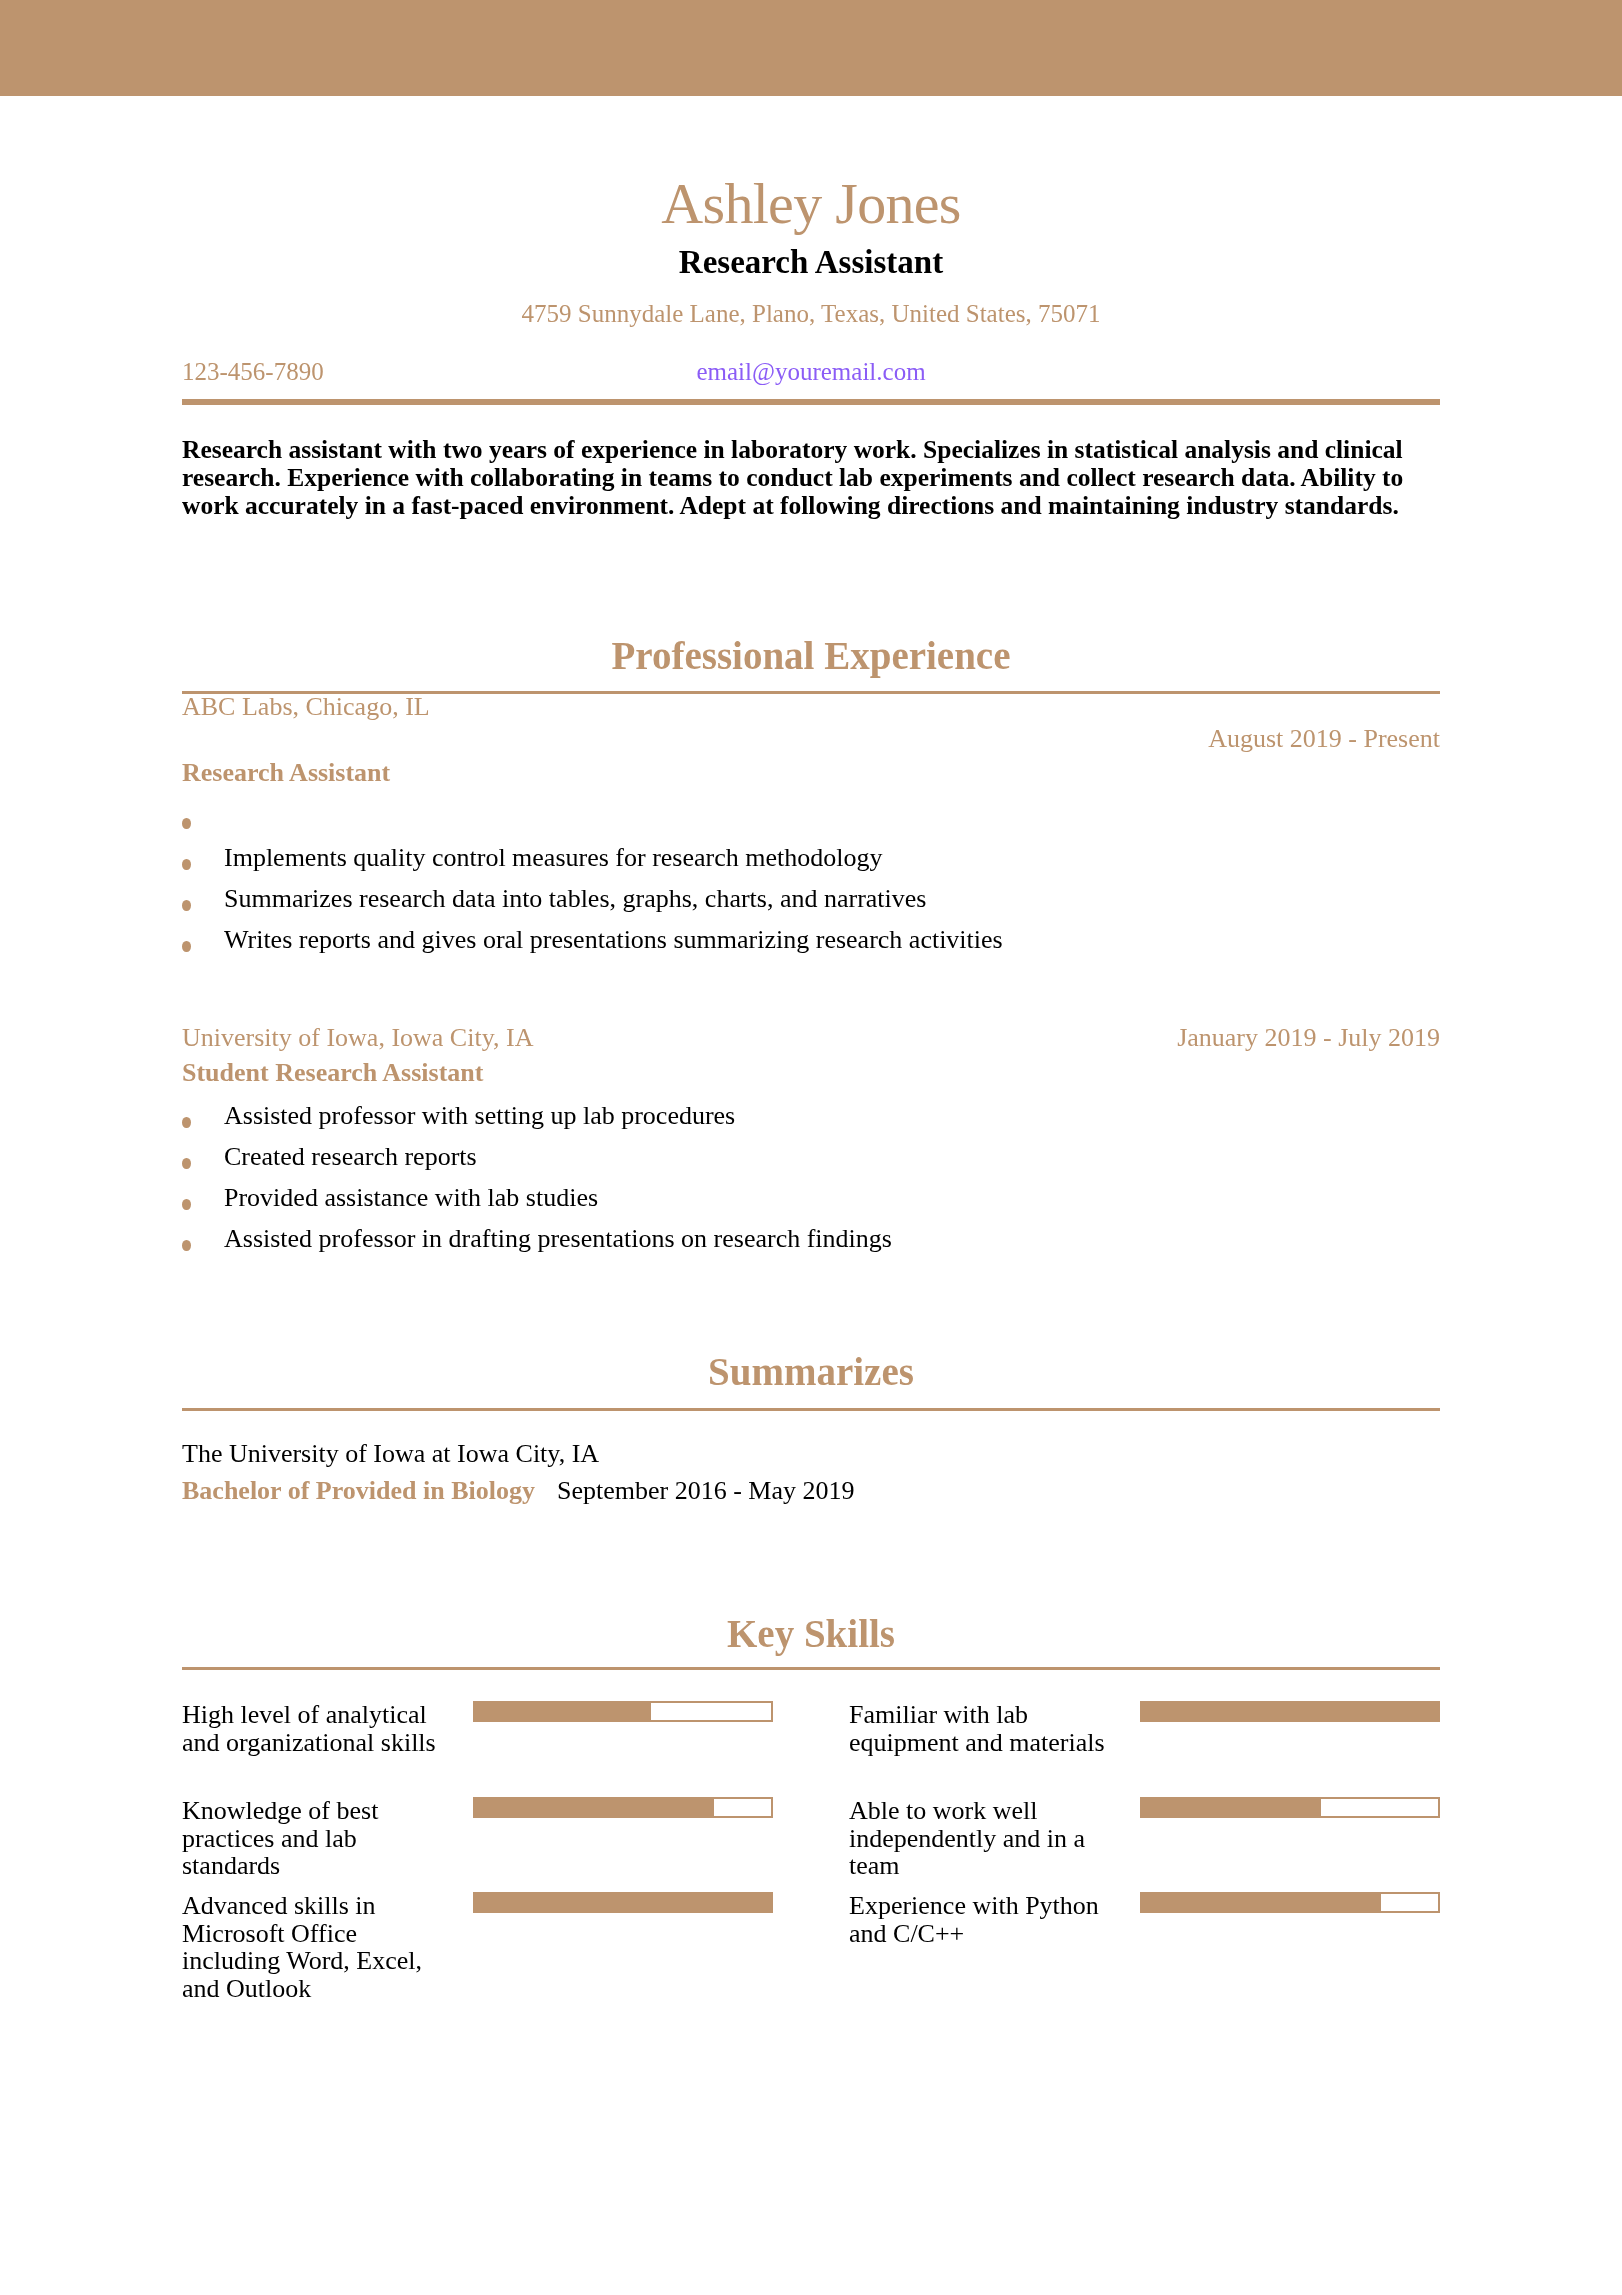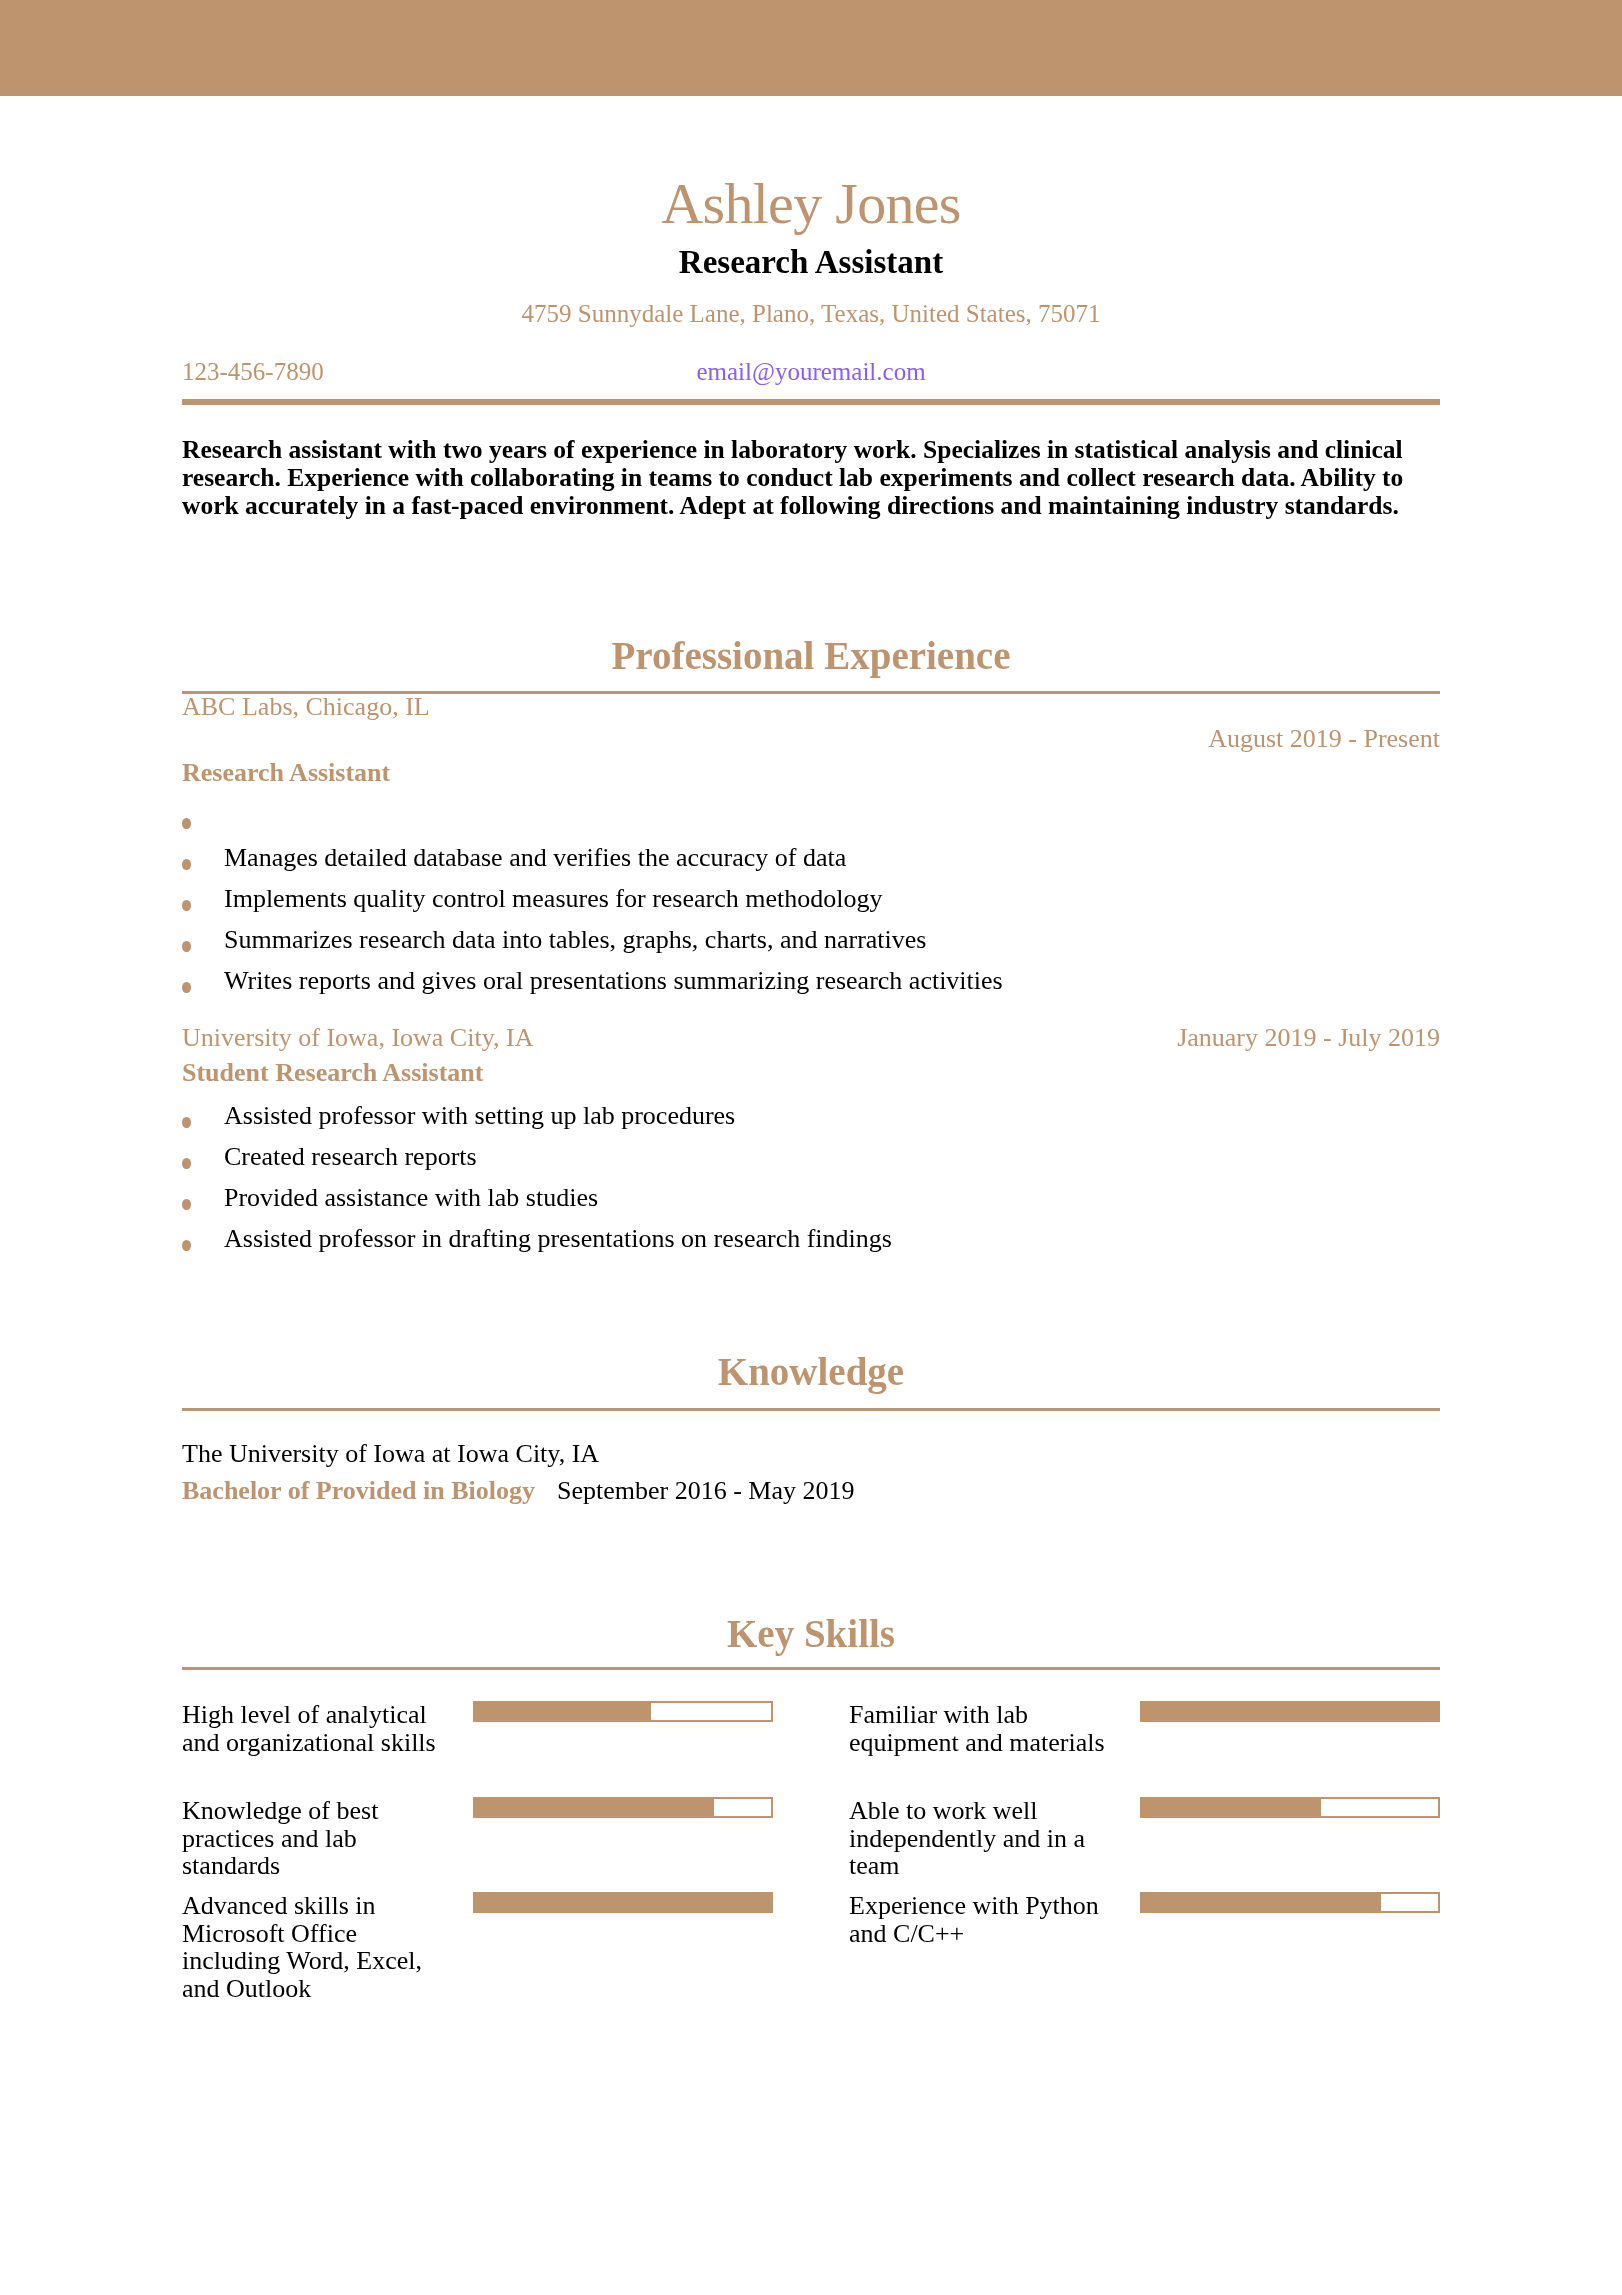--- a/index.html
+++ b/index.html
@@ -151,37 +151,36 @@
   <div class="summary">Research assistant with two years of experience in laboratory work. Specializes in statistical analysis and clinical research. Experience with collaborating in teams to conduct lab experiments and collect research data. Ability to work accurately in a fast-paced environment. Adept at following directions and maintaining industry standards.</div>
 
   <div class="section-heading" style="top:633px;">Professional Experience</div>
   <div class="section-rule" style="top:691px;"></div>
 
   <div class="job-company" style="top:690px;">ABC Labs, Chicago, IL</div>
   <div class="job-dates" style="top:722px;">August 2019 - Present</div>
   <div class="job-role" style="top:756px;">Research Assistant</div>
   <ul class="bullets" style="top:800px;">
     <li><span class="dot"></span></li>
-    <li><span class="dot"></span><span>Manages detailed database and verifies the accuracy of data</span></li>
     <li><span class="dot"></span><span>Implements quality control measures for research methodology</span></li>
     <li><span class="dot"></span><span>Summarizes research data into tables, graphs, charts, and narratives</span></li>
     <li><span class="dot"></span><span>Writes reports and gives oral presentations summarizing research activities</span></li>
   </ul>
 
   <div class="job-company" style="top:1021px;">University of Iowa, Iowa City, IA</div>
   <div class="job-dates" style="top:1021px;">January 2019 - July 2019</div>
   <div class="job-role" style="top:1056px;">Student Research Assistant</div>
   <ul class="bullets" style="top:1099px;">
     <li><span class="dot"></span><span>Assisted professor with setting up lab procedures</span></li>
     <li><span class="dot"></span><span>Created research reports</span></li>
     <li><span class="dot"></span><span>Provided assistance with lab studies</span></li>
     <li><span class="dot"></span><span>Assisted professor in drafting presentations on research findings</span></li>
   </ul>
 
-  <div class="section-heading" style="top:1349px;">Knowledge</div>
+  <div class="section-heading" style="top:1349px;">Summarizes</div>
   <div class="section-rule" style="top:1408px;"></div>
   <div class="edu-school">The University of Iowa at Iowa City, IA</div>
   <div class="edu-line">
     <span class="edu-degree">Bachelor of Provided in Biology</span><span class="edu-dates">September 2016 - May 2019</span>
   </div>
 
   <div class="section-heading" style="top:1611px;">Key Skills</div>
   <div class="section-rule" style="top:1667px;"></div>
 
   <div class="skill" style="left:0; top:1701px;">

